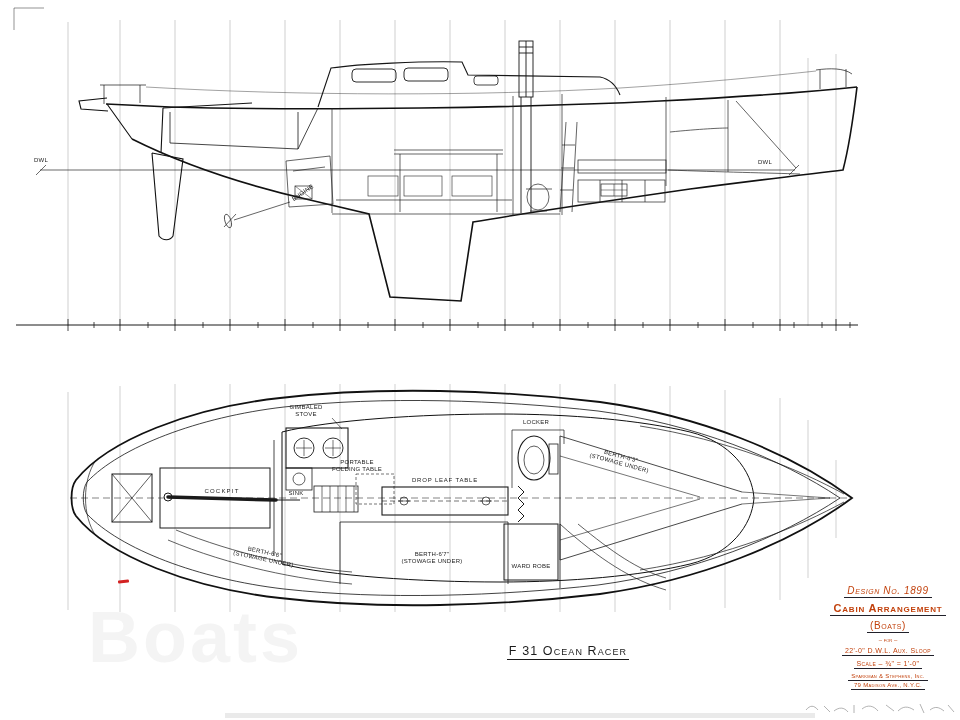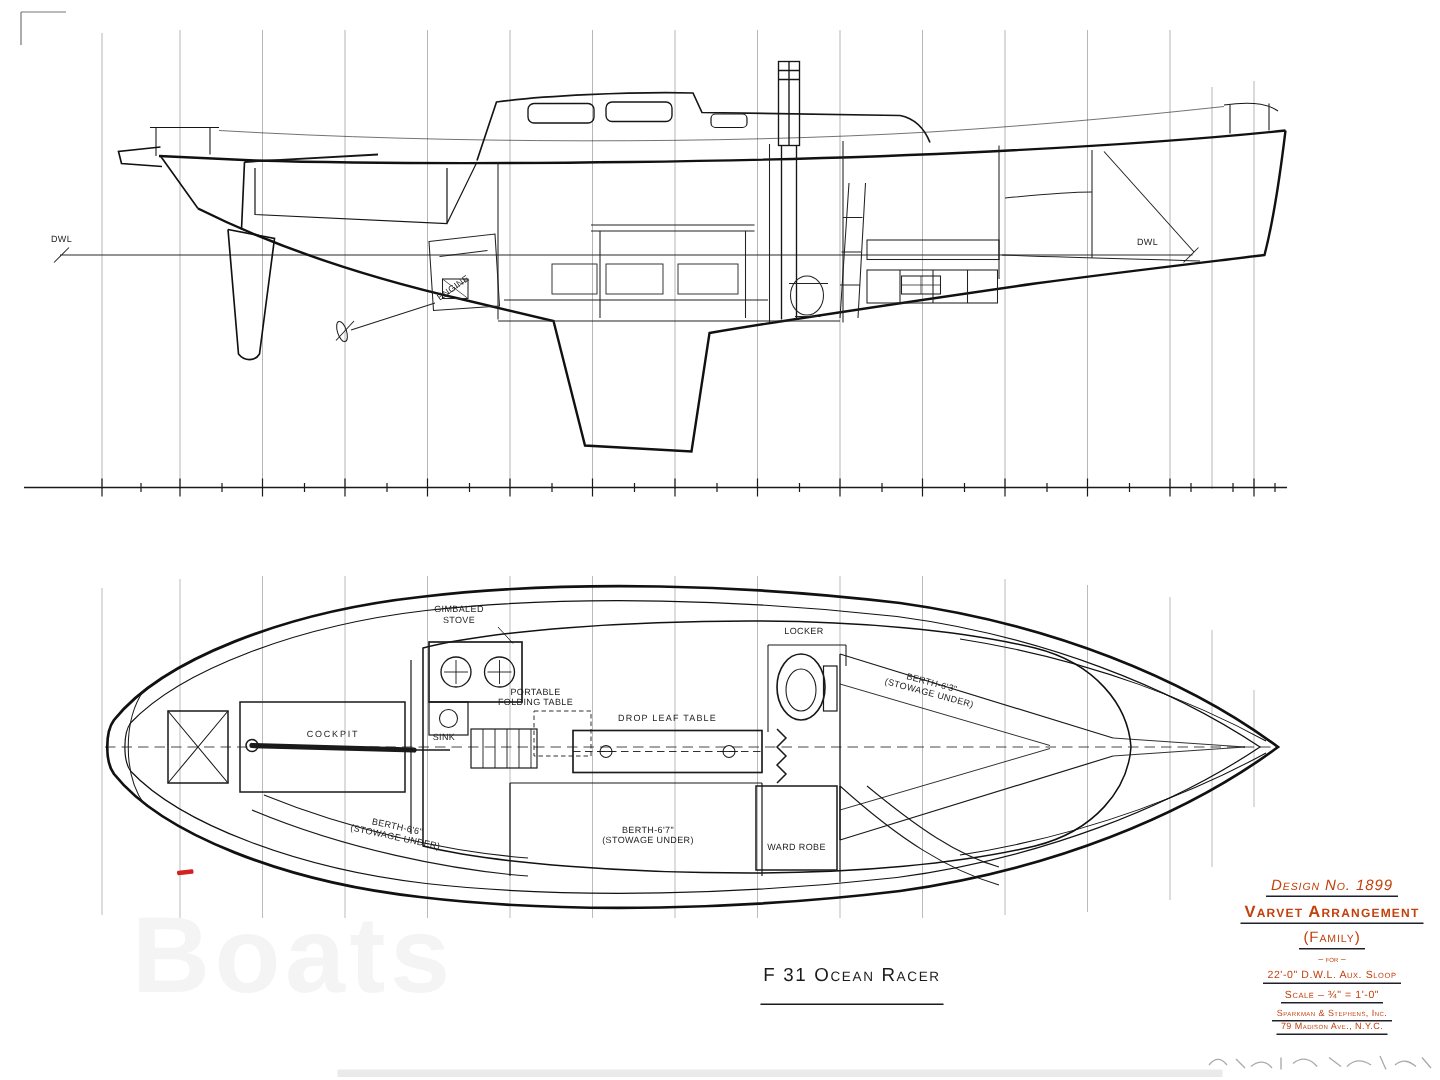--- a/index.html
+++ b/index.html
@@ -4,21 +4,21 @@
 <style>
   html,body{margin:0;padding:0;background:#fff;}
   .stage{position:relative;width:960px;height:720px;background:#ffffff;overflow:hidden;
          font-family:"Liberation Sans",sans-serif;}
   svg.art{position:absolute;left:0;top:0;}
   .lbl{position:absolute;color:#1c1c1c;white-space:nowrap;text-transform:uppercase;
        letter-spacing:.25px;font-size:6px;line-height:7px;text-align:center;}
   .ctr{transform:translate(-50%,-50%);}
   .caption{position:absolute;left:492px;top:641px;width:152px;text-align:center;color:#1b1b1b;}
   .caption .cap-line{display:inline-block;font-size:12.5px;font-variant:small-caps;
-       letter-spacing:1.1px;border-bottom:1.2px solid #1b1b1b;padding:0 2px 12px;margin-bottom:4px;}
+       letter-spacing:1.1px;border-bottom:1.2px solid #1b1b1b;padding:0 2px 1px;margin-bottom:4px;}
   .tblock{position:absolute;left:816px;top:585px;width:144px;text-align:center;color:#c2410c;}
   .tblock .row{display:block;margin:0 auto 4px;}
   .tblock .u{display:inline-block;border-bottom:1.1px solid #20202a;padding:0 3px 1px;}
   .tb-design{font-size:10px;font-variant:small-caps;letter-spacing:.6px;font-style:italic;}
   .tb-title{font-size:11px;font-variant:small-caps;letter-spacing:.8px;font-weight:bold;}
   .tb-sub{font-size:10px;font-variant:small-caps;letter-spacing:.6px;}
   .tb-for{font-size:6px;font-variant:small-caps;margin-bottom:2px;}
   .tb-sm{font-size:7px;font-variant:small-caps;letter-spacing:.4px;}
   .tb-xs{font-size:6px;font-variant:small-caps;letter-spacing:.3px;}
   .wm{position:absolute;left:88px;top:596px;font-size:72px;font-weight:bold;
@@ -246,22 +246,22 @@
 
 <div class="lbl" style="left:34px;top:157px;">DWL</div>
 <div class="lbl" style="left:758px;top:159px;">DWL</div>
 
 <div class="caption">
   <div><span class="cap-line">F 31 Ocean Racer</span></div>
 </div>
 
 <div class="tblock">
   <div class="row tb-design"><span class="u">Design No. 1899</span></div>
-  <div class="row tb-title"><span class="u">Varvet Arrangement</span></div>
-  <div class="row tb-sub"><span class="u">(Family)</span></div>
+  <div class="row tb-title"><span class="u">Cabin Arrangement</span></div>
+  <div class="row tb-sub"><span class="u">(Boats)</span></div>
   <div class="row tb-for">– for –</div>
   <div class="row tb-sm"><span class="u">22'-0" D.W.L. Aux. Sloop</span></div>
   <div class="row tb-sm"><span class="u">Scale – ¾" = 1'-0"</span></div>
   <div class="row tb-xs" style="margin-bottom:1px;"><span class="u">Sparkman &amp; Stephens, Inc.</span></div>
   <div class="row tb-xs"><span class="u">79 Madison Ave., N.Y.C.</span></div>
 </div>
 
 <div class="wm">Boats</div>
 <div class="redmark"></div>
 <div class="band"></div>

